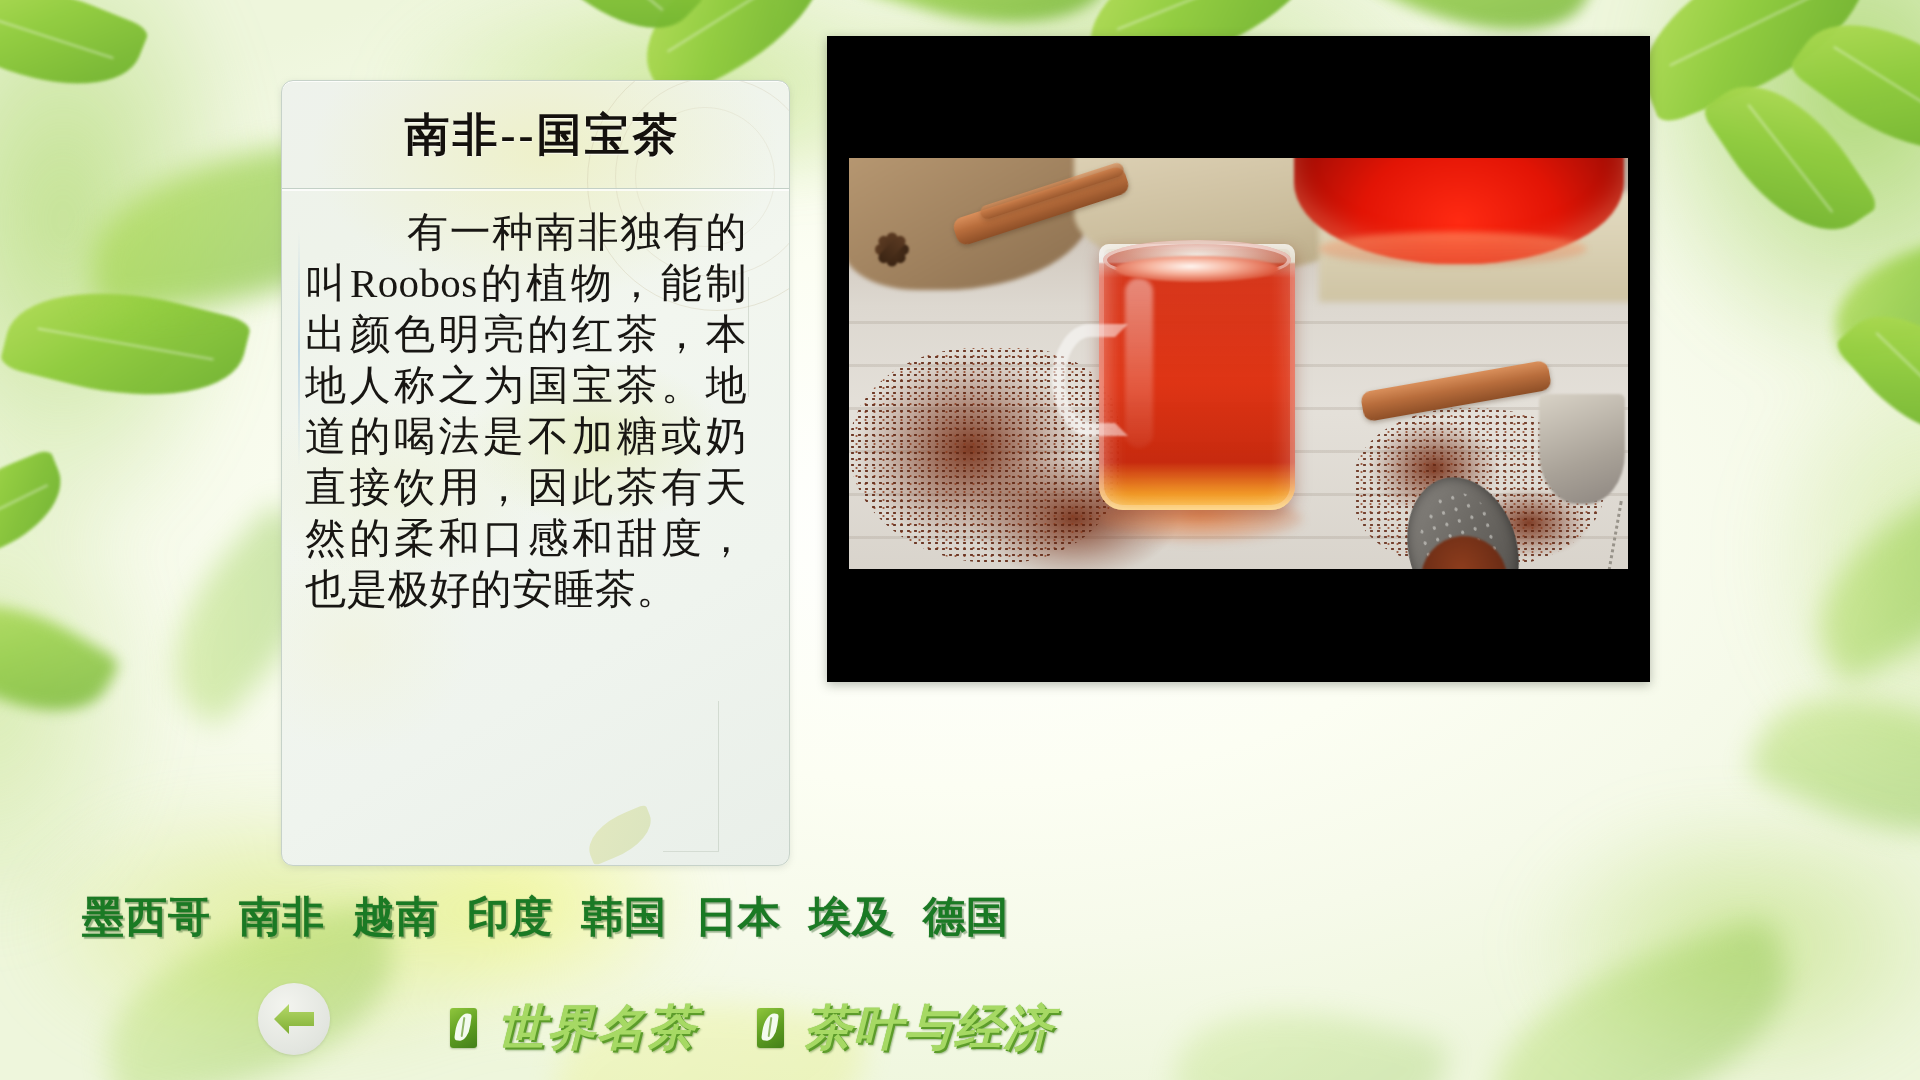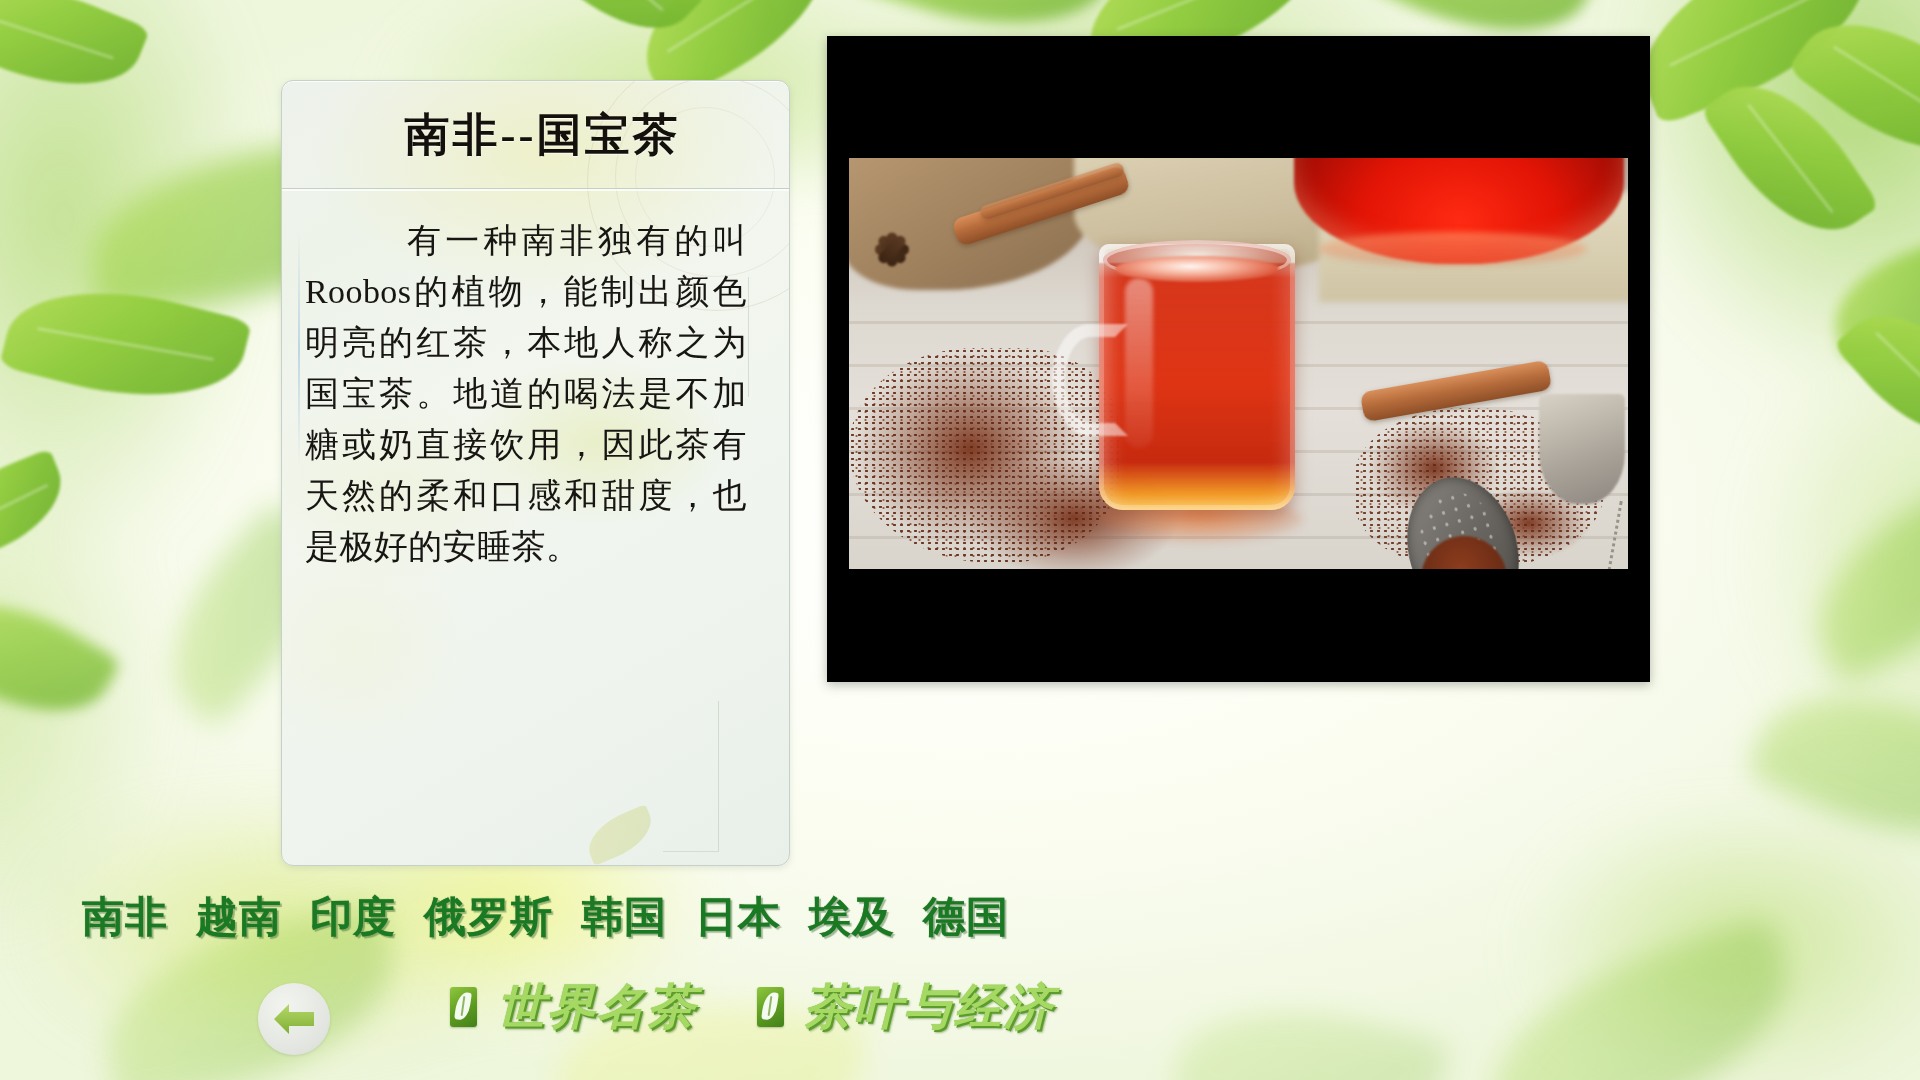--- a/index.html
+++ b/index.html
@@ -123,28 +123,27 @@
     letter-spacing:3px;
     color:#14110d;
     text-shadow:0 1px 1px rgba(255,255,255,.7);
     position:relative; z-index:2;
     padding-left:14px;
   }
 
   #card-body {
     position:absolute; left:23px; right:42px; top:126px;
     font-family:"Liberation Serif", serif;
-    font-size:34px;
+    font-size:41px;
     line-height:51px;
     color:#181613;
     letter-spacing:.4px;
     text-align:justify;
     text-indent:102px;
     z-index:2;
-    margin-top:8px;
   }
   
   #card .left-rule {
     position:absolute; left:16px; top:150px; width:2px; height:236px;
     background:linear-gradient(to bottom, rgba(176,205,225,0), rgba(150,190,220,.55), rgba(176,205,225,0));
   }
   #card .right-rule {
     position:absolute; right:40px; top:196px; width:1px; height:120px;
     background:rgba(185,195,182,.5);
   }
@@ -365,21 +364,21 @@
     position:absolute; left:258px; top:8px; width:72px; height:72px;
     border-radius:50%;
     background:radial-gradient(circle at 38% 32%, #f3f4ef, #e2e5df 70%, #d5d9d2 100%);
     display:flex; align-items:center; justify-content:center;
     cursor:pointer;
     box-shadow:0 1px 3px rgba(120,130,115,.25);
   }
   #back-button svg { display:block; }
   .menu-items {
     position:absolute; left:420px; right:0; top:0; height:105px;
-    display:flex; align-items:flex-start; gap:0;
+    display:flex; align-items:center; gap:0;
   }
   .menu-item {
     display:flex; align-items:center; gap:20px; cursor:pointer;
     padding:0 30px;
     white-space:nowrap;
   }
   .leaf-bullet {
     width:27px; height:40px; flex:0 0 auto;
     background:linear-gradient(150deg,#8fc63d,#5d9c20 55%,#43801a);
     border-radius:3px;
@@ -519,24 +518,24 @@
       <div class="mug"></div>
       <div class="mug-handle"></div>
       <div class="mug-glint"></div>
       <div class="mug-top"></div>
       <div class="mug-surface"></div>
     </div>
   </div>
 </div>
 
 <div id="country-nav">
+  <div class="country">墨西哥</div>
   <div class="country">南非</div>
   <div class="country">越南</div>
   <div class="country">印度</div>
-  <div class="country">俄罗斯</div>
   <div class="country">韩国</div>
   <div class="country">日本</div>
   <div class="country">埃及</div>
   <div class="country">德国</div>
 </div>
 
 <div id="bottom-bar">
   <div id="back-button">
     <span>
       <svg width="44" height="40" viewBox="0 0 44 40">

